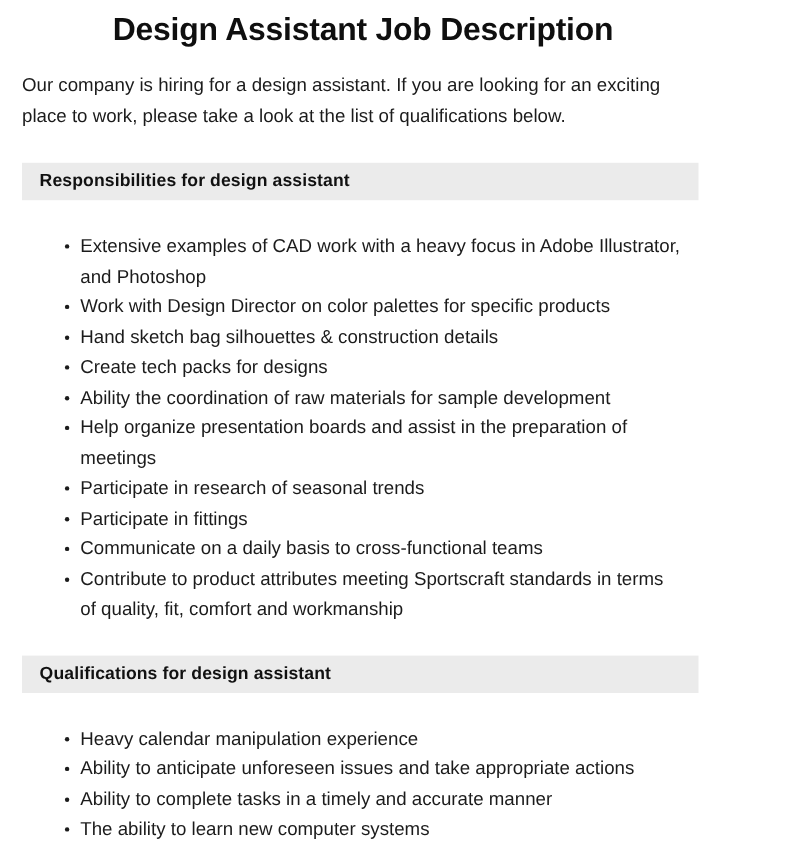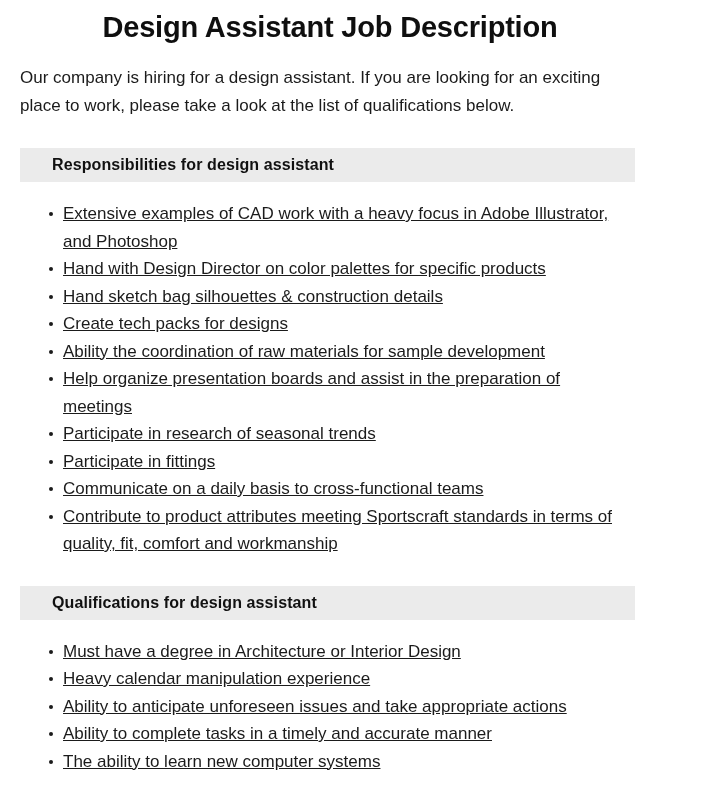--- a/index.html
+++ b/index.html
@@ -49,37 +49,36 @@
   .section {
     margin: 0;
     padding: 0;
   }
   .section-header {
     margin: 28px 25px 0 20px;
     background: #ebebeb;
     height: 34px;
     display: flex;
     align-items: center;
-    padding: 0 0 0 32px;
+    padding: 0 0 0 16px;
     box-sizing: border-box;
   }
   .section-header-text {
     font-size: 16px;
     line-height: 20px;
     font-weight: 700;
     color: #111111;
     letter-spacing: 0.1px;
   }
 
   
   .bullet-list {
     list-style: none;
-    margin: 4px;
+    margin: 14px;
     padding: 14px 25px 0 20px;
-    text-decoration: underline;
   }
   .bullet-item {
     position: relative;
     padding: 0 0 0 39px;
     margin: 0;
     font-size: 17px;
     line-height: 27.5px;
     font-weight: 400;
     color: #1b1b1b;
   }
@@ -103,37 +102,36 @@
 
   <p class="intro">Our company is hiring for a design assistant. If you are looking for an exciting place to work, please take a look at the list of qualifications below.</p>
 
   <div id="sections-container">
       <div class="section">
         <div class="section-header">
           <span class="section-header-text">Responsibilities for design assistant</span>
         </div>
         <ul class="bullet-list">
           <li class="bullet-item">Extensive examples of CAD work with a heavy focus in Adobe Illustrator, and Photoshop</li>
-          <li class="bullet-item">Hand with Design Director on color palettes for specific products</li>
+          <li class="bullet-item">Work with Design Director on color palettes for specific products</li>
           <li class="bullet-item">Hand sketch bag silhouettes &amp; construction details</li>
           <li class="bullet-item">Create tech packs for designs</li>
           <li class="bullet-item">Ability the coordination of raw materials for sample development</li>
           <li class="bullet-item">Help organize presentation boards and assist in the preparation of meetings</li>
           <li class="bullet-item">Participate in research of seasonal trends</li>
           <li class="bullet-item">Participate in fittings</li>
           <li class="bullet-item">Communicate on a daily basis to cross-functional teams</li>
           <li class="bullet-item">Contribute to product attributes meeting Sportscraft standards in terms of quality, fit, comfort and workmanship</li>
         </ul>
       </div>
       <div class="section">
         <div class="section-header">
           <span class="section-header-text">Qualifications for design assistant</span>
         </div>
         <ul class="bullet-list">
-          <li class="bullet-item">Must have a degree in Architecture or Interior Design</li>
           <li class="bullet-item">Heavy calendar manipulation experience</li>
           <li class="bullet-item">Ability to anticipate unforeseen issues and take appropriate actions</li>
           <li class="bullet-item">Ability to complete tasks in a timely and accurate manner</li>
           <li class="bullet-item">The ability to learn new computer systems</li>
         </ul>
       </div>
     </div>
 
 </div>
 

